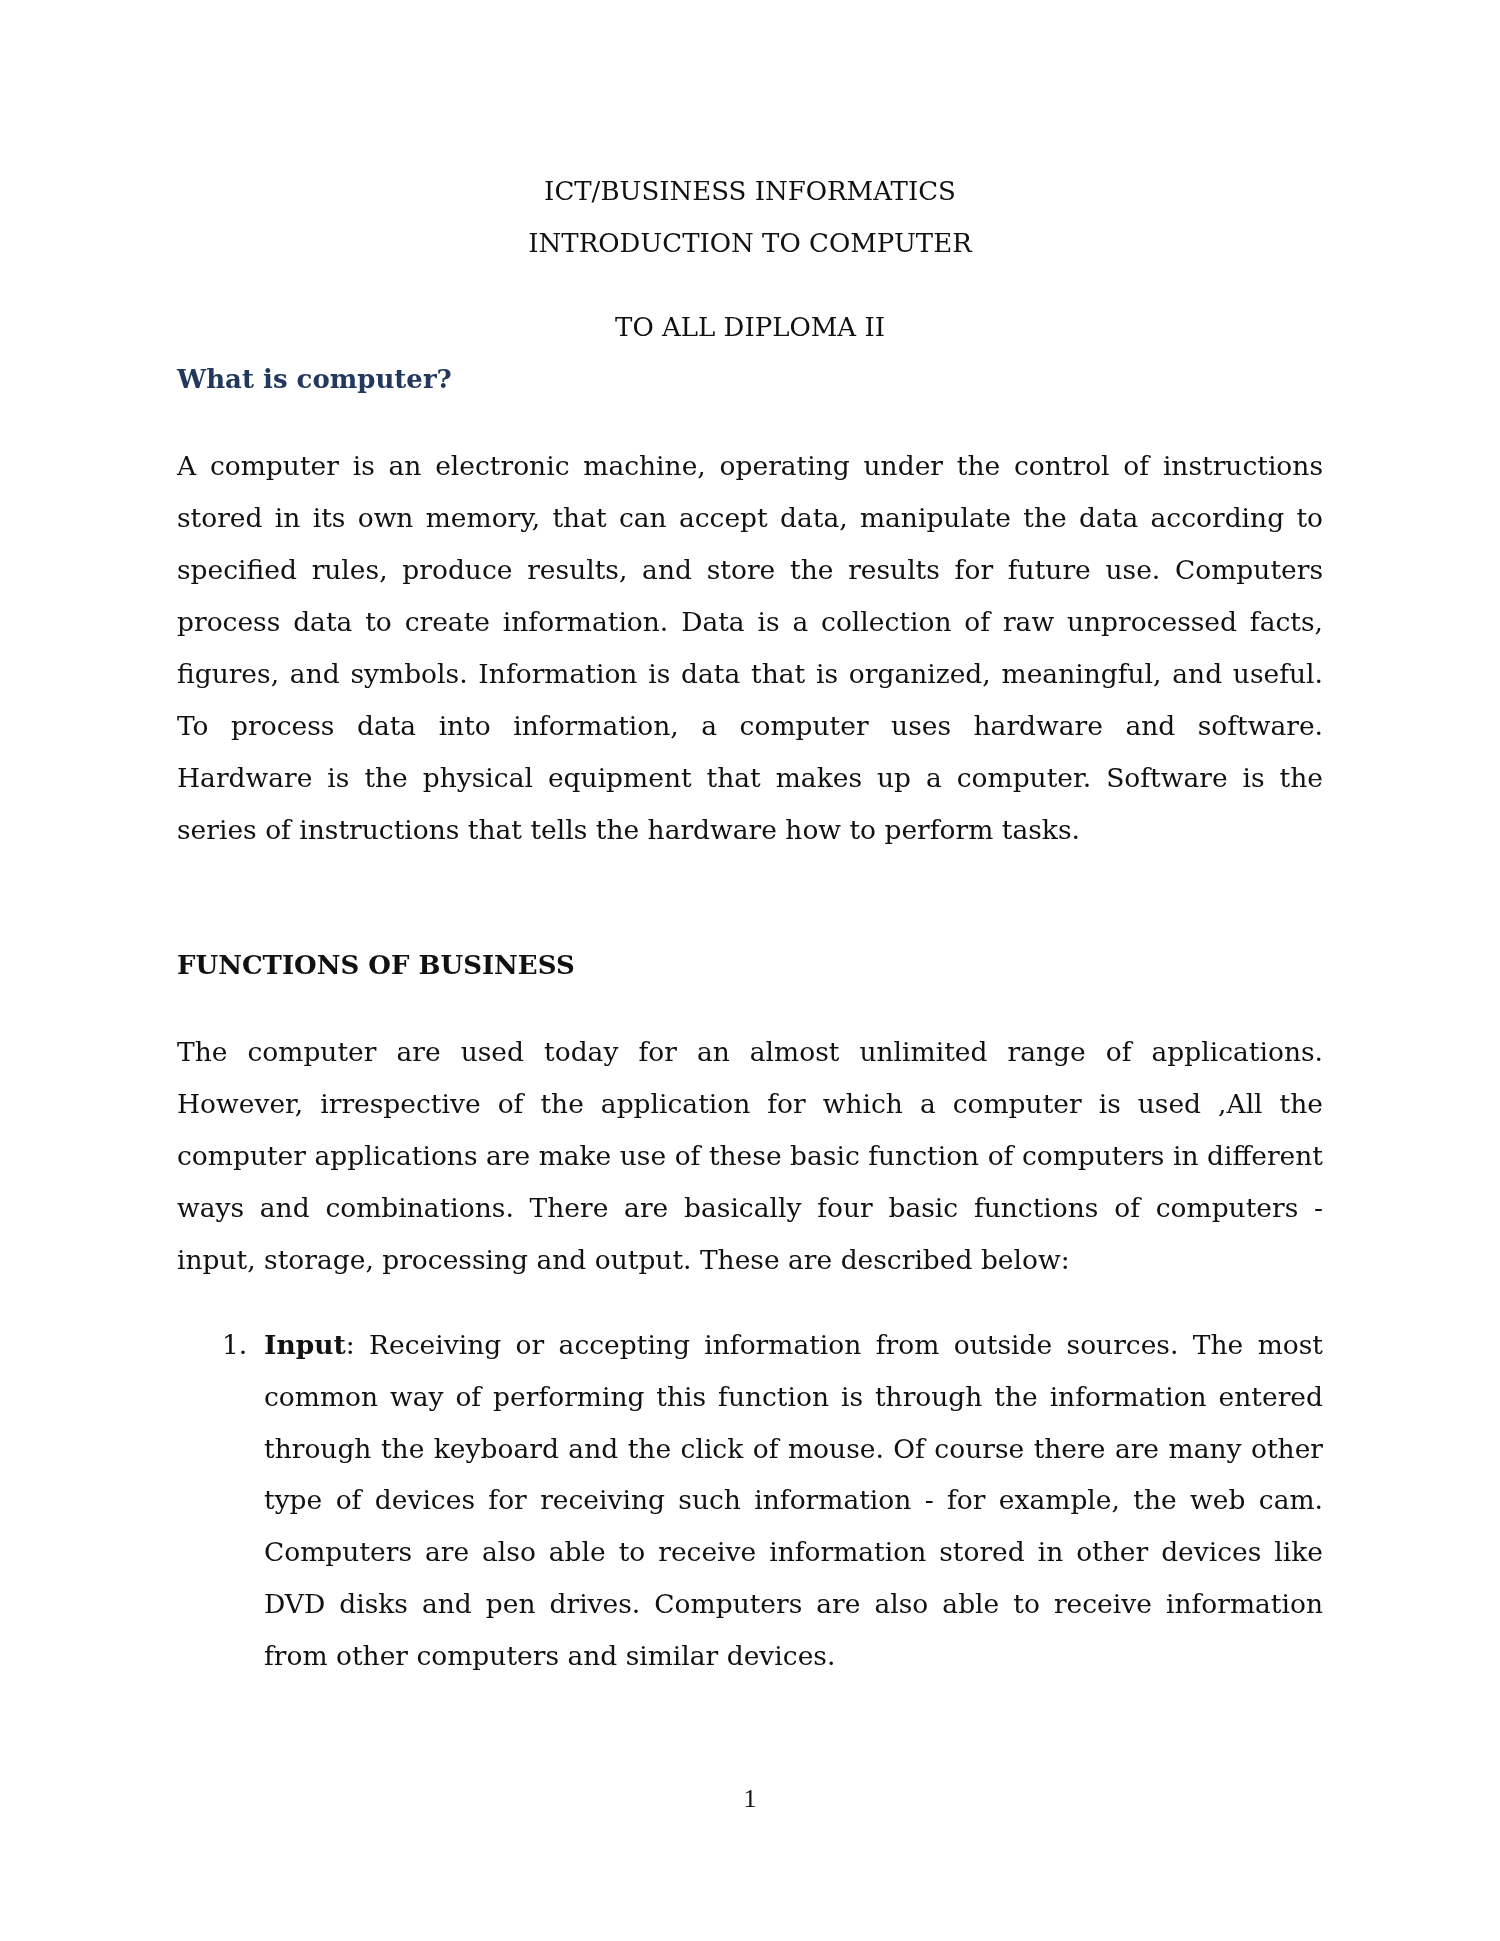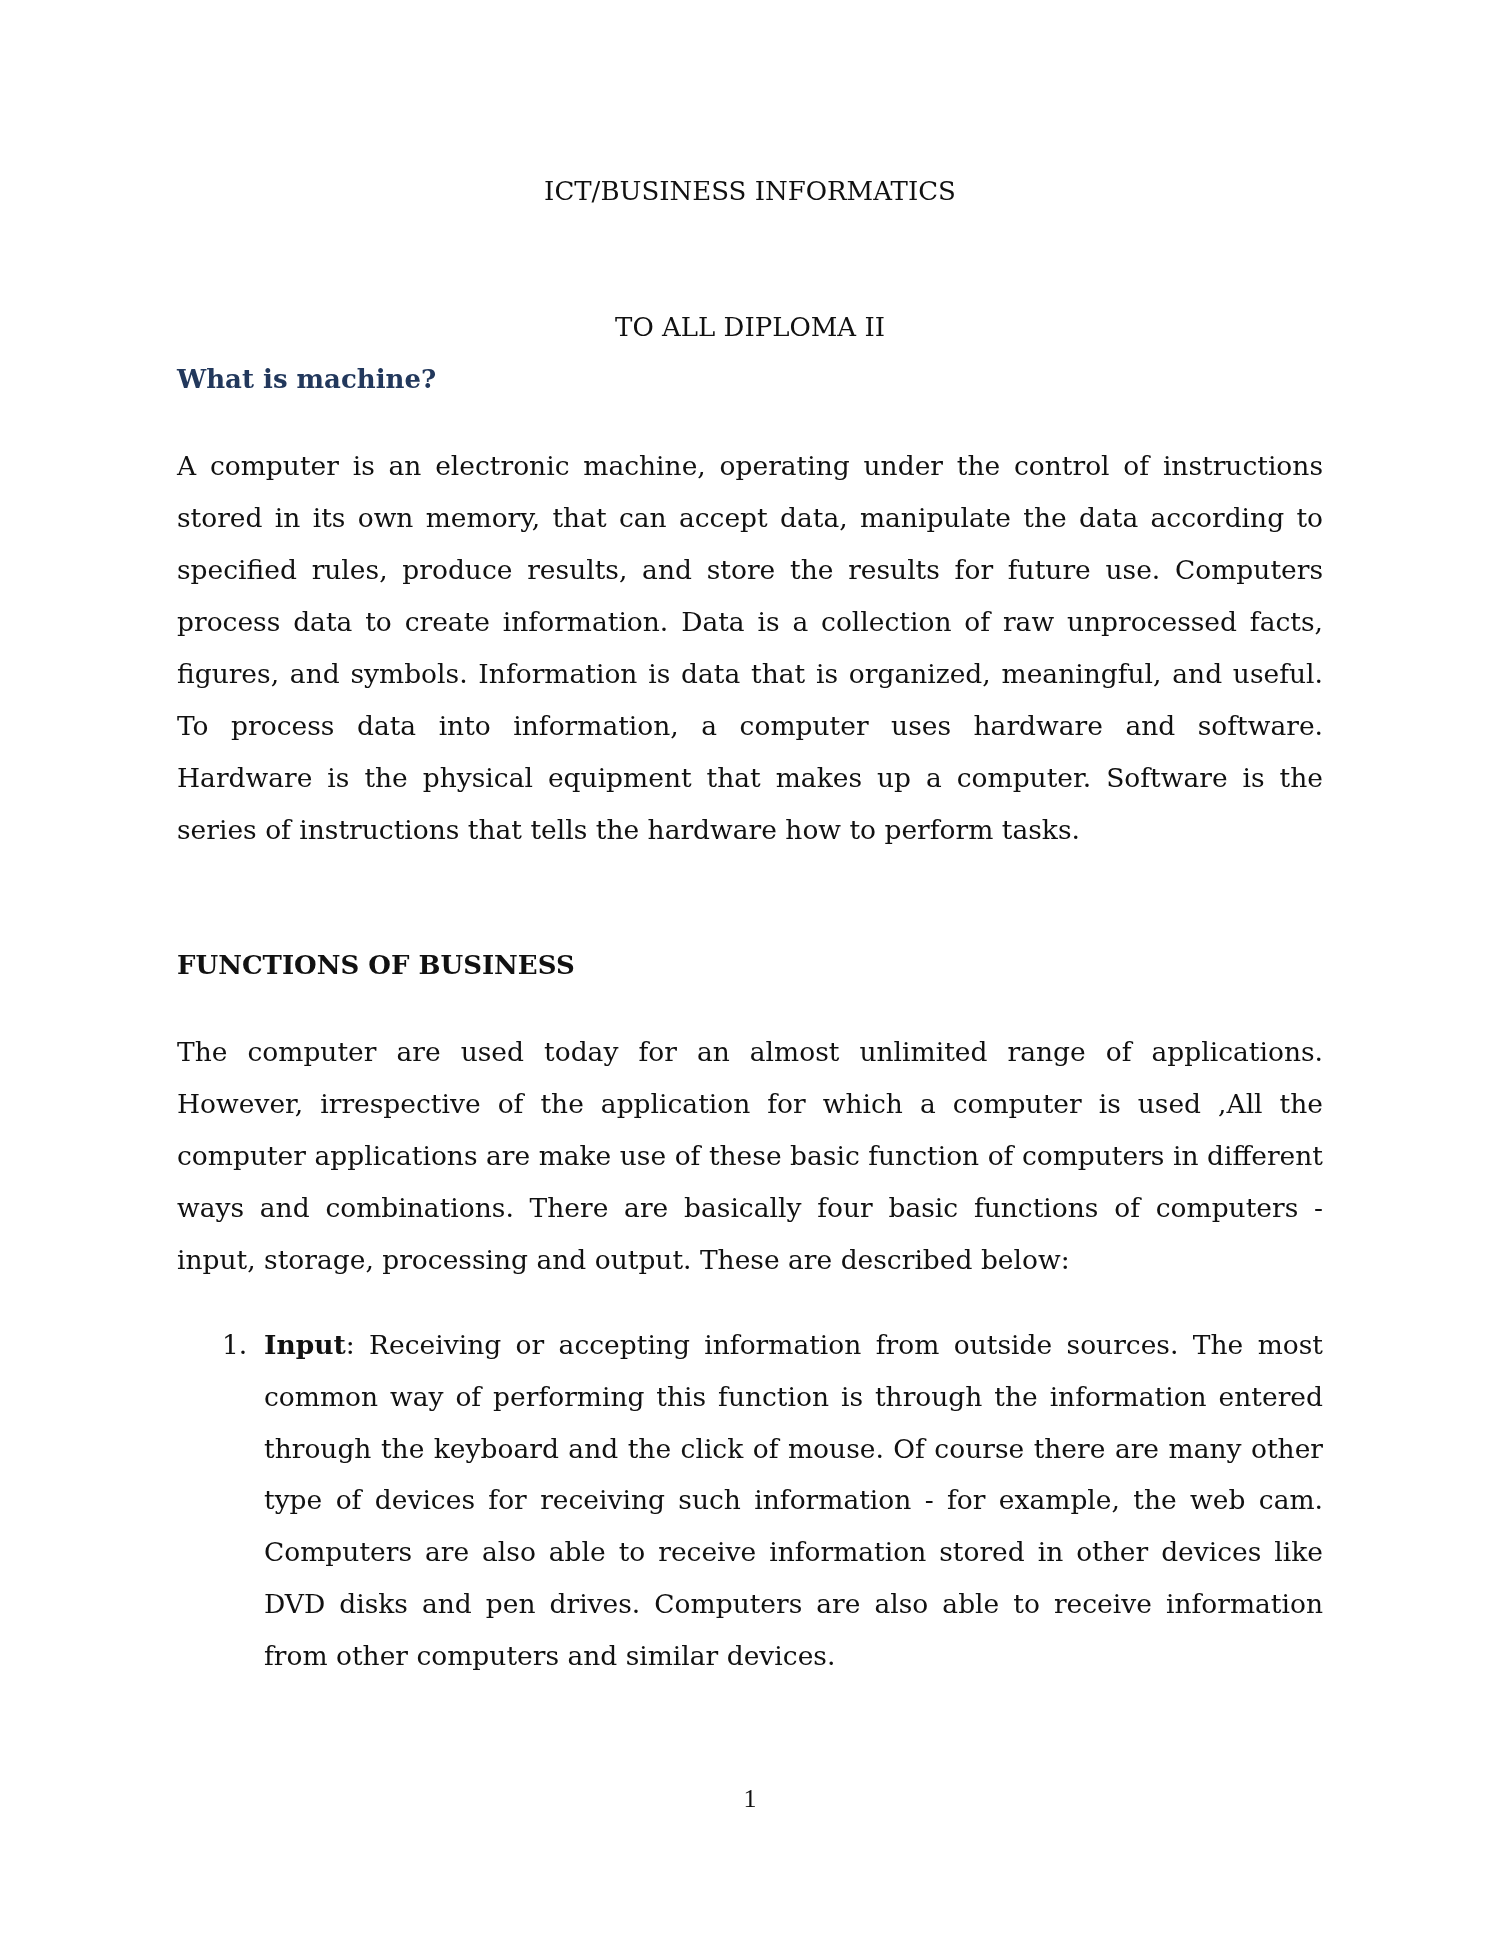--- a/index.html
+++ b/index.html
@@ -18,23 +18,24 @@
   .list-num { position: absolute; left: 45px; top: 0; }
   .page-number { position: absolute; left: 0; width: 1500px; text-align: center;
                  font-family: "Liberation Serif", serif; font-size: 26px; }
 </style>
 </head>
 <body>
 
 <div class="page">
 
   <div class="center-title" style="top:176px;">ICT/BUSINESS INFORMATICS</div>
+  <div class="center-title" style="top:228px;">INTRODUCTION TO COMPUTER</div>
   <div class="center-title" style="top:312px;">TO ALL DIPLOMA II</div>
 
-  <div class="section-heading blue" style="top:364px;">What is machine?</div>
+  <div class="section-heading blue" style="top:364px;">What is computer?</div>
 
   <div class="para" style="top:440px;"><span>A </span><b>computer</b><span> is an electronic machine, operating under the control of instructions stored in its own memory, that can accept data, manipulate the data according to specified rules, produce results, and store the results for future use. Computers process data to create information. </span><b>Data</b><span> is a collection of raw unprocessed facts, figures, and symbols. </span><b>Information</b><span> is data that is organized, meaningful, and useful. To process data into information, a computer uses hardware and software. </span><b>Hardware</b><span> is the physical equipment that makes up a computer. </span><b>Software</b><span> is the series of instructions that tells the hardware how to perform tasks.</span></div>
 
   <div class="section-heading" style="top:950px;">FUNCTIONS OF BUSINESS</div>
 
   <div class="para" style="top:1026px;">The computer are used today for an almost unlimited range of applications. However, irrespective of the application for which a computer is used ,All the computer applications are make use of these basic function of computers in different ways and combinations. There are basically four basic functions of computers - input, storage, processing and output. These are described below:</div>
 
   <div class="list" style="top:1319px;">
     <div class="list-item">
       <span class="list-num">1.</span><b>Input</b><span>: Receiving or accepting information from outside sources. The most common way of performing this function is through the information entered through the keyboard and the click of mouse. Of course there are many other type of devices for receiving such information - for example, the web cam. Computers are also able to receive information stored in other devices like DVD disks and pen drives. Computers are also able to receive information from other computers and similar devices.</span>

